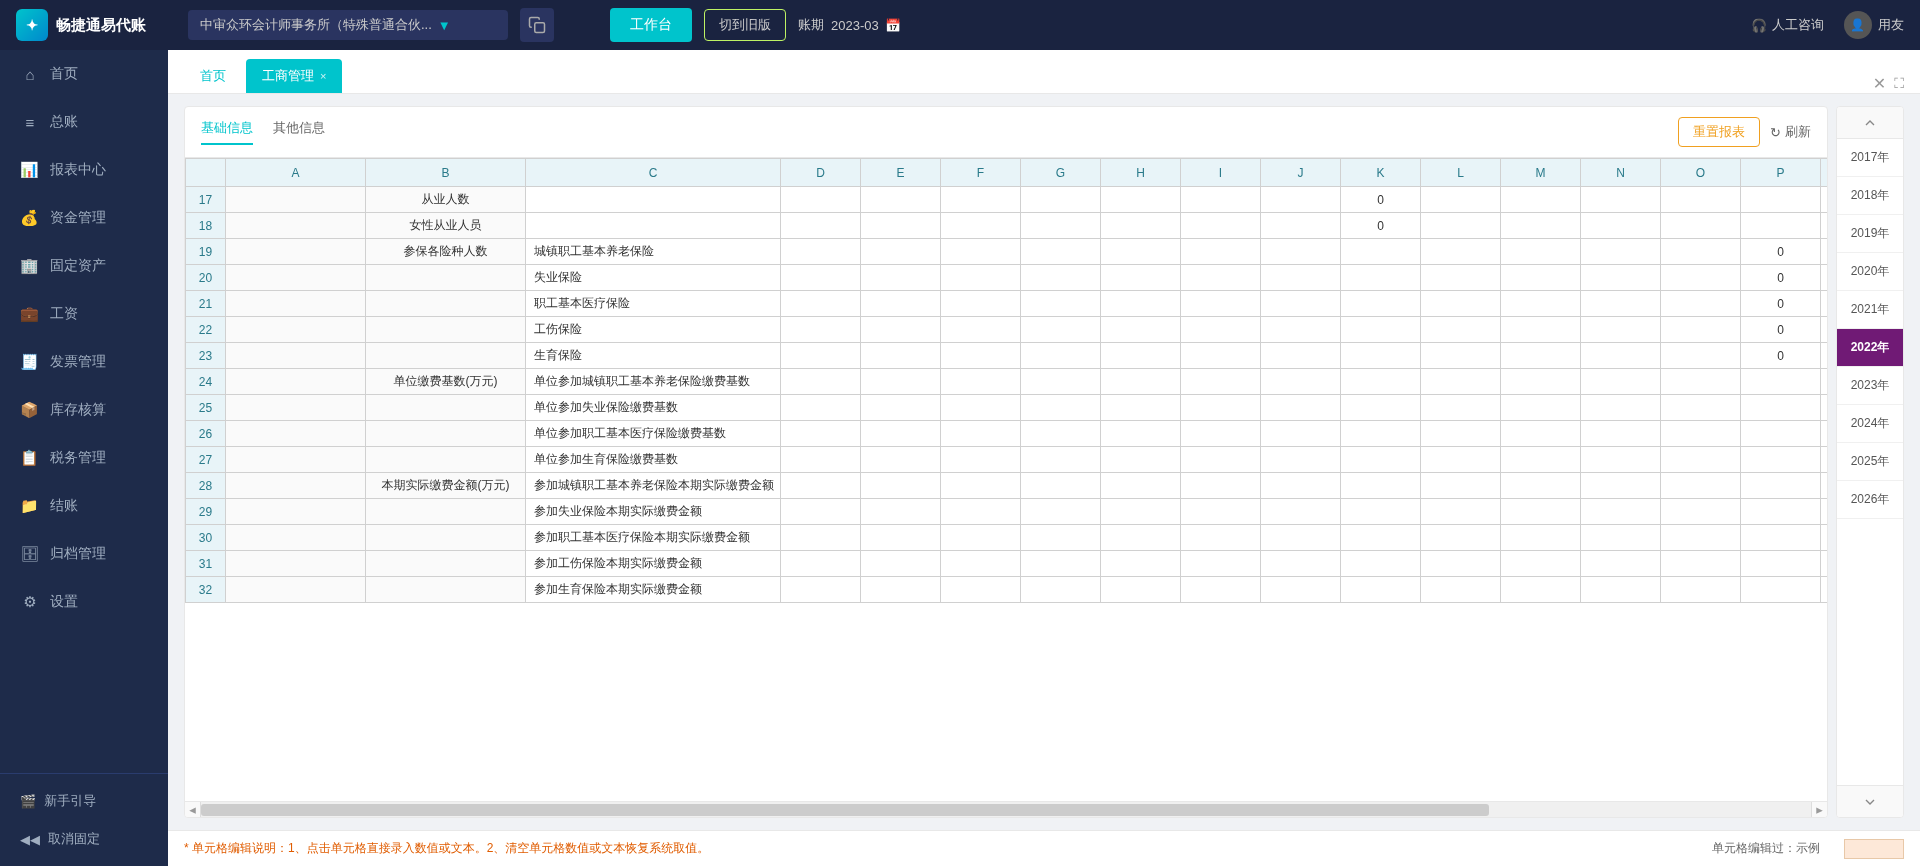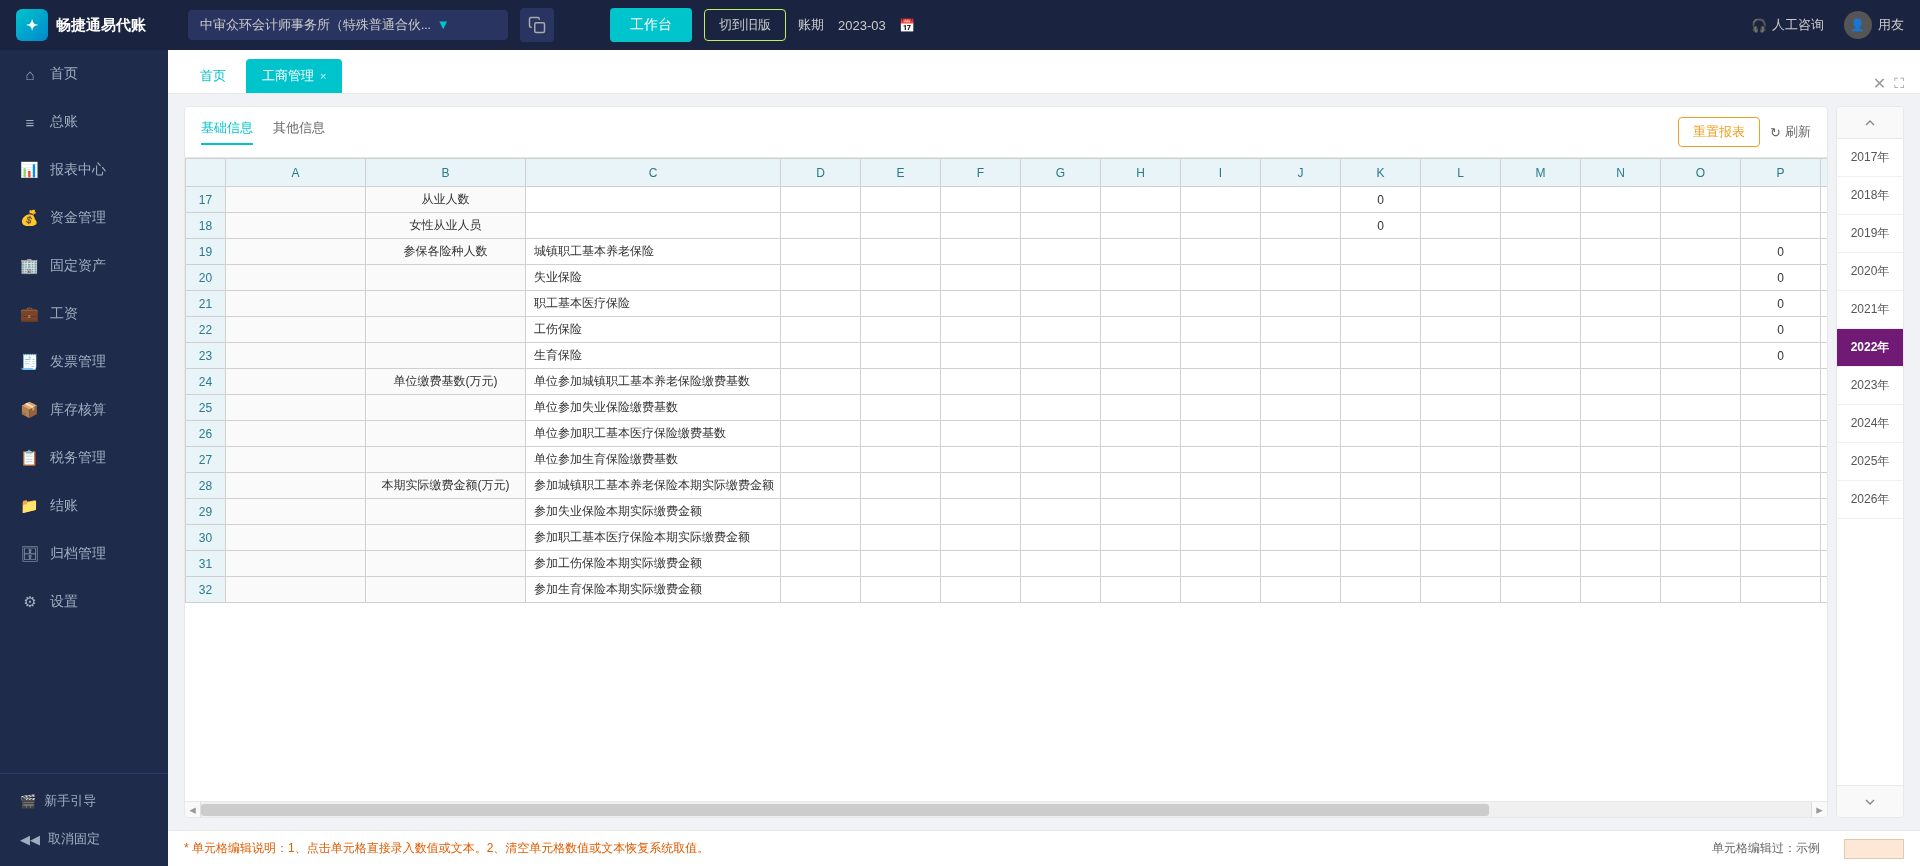--- a/index.html
+++ b/index.html
@@ -2,26 +2,26 @@
 <html><head>
   <meta charset="utf-8">
   <style>
     * { box-sizing: border-box; margin: 0; padding: 0; }
     body { font-family: 'Microsoft YaHei', Arial, sans-serif; font-size: 13px; background: #f0f2f5; color: #333; width: 1920px; height: 866px; overflow: hidden; display: flex; flex-direction: column; }
 
     
     .header { height: 50px; background: #1a2340; display: flex; align-items: center; padding: 0 16px; gap: 12px; flex-shrink: 0; }
     .logo { display: flex; align-items: center; gap: 8px; color: #fff; font-size: 15px; font-weight: bold; min-width: 160px; }
     .logo-icon { width: 32px; height: 32px; background: linear-gradient(135deg, #00c4cc, #0088cc); border-radius: 6px; display: flex; align-items: center; justify-content: center; color: white; font-size: 14px; }
-    .company-selector { display: flex; align-items: center; gap: 6px; background: #2a3460; border-radius: 4px; padding: 6px 12px; color: #ccc; font-size: 13px; cursor: pointer; flex: 1; max-width: 320px; font-family: Liberation Serif, serif; }
+    .company-selector { display: flex; align-items: center; gap: 6px; background: #2a3460; border-radius: 4px; padding: 6px 12px; color: #ccc; font-size: 13px; cursor: pointer; flex: 1; max-width: 320px; }
     .company-selector .arrow { color: #00c4cc; }
     .copy-btn { width: 34px; height: 34px; background: #2a3460; border-radius: 4px; display: flex; align-items: center; justify-content: center; cursor: pointer; }
     .workbench-btn { background: #00c4cc; color: white; border: none; border-radius: 4px; padding: 8px 20px; font-size: 14px; cursor: pointer; margin-left: 44px; }
     .switch-btn { background: transparent; border: 1px solid #bef264; color: #ccc; border-radius: 4px; padding: 6px 14px; font-size: 13px; cursor: pointer; }
-    .period-info { color: #ccc; font-size: 13px; display: flex; align-items: center; gap: 14px; }
+    .period-info { color: #ccc; font-size: 13px; display: flex; align-items: center; gap: 7px; }
     .header-right { margin-left: auto; display: flex; align-items: center; gap: 20px; color: #ccc; font-size: 13px; }
     .header-right .service { display: flex; align-items: center; gap: 4px; cursor: pointer; }
     .header-right .user { display: flex; align-items: center; gap: 6px; cursor: pointer; }
     .user-avatar { width: 28px; height: 28px; background: #555; border-radius: 50%; display: flex; align-items: center; justify-content: center; color: #ccc; font-size: 12px; }
 
     
     .main-layout { display: flex; flex: 1; overflow: hidden; }
 
     
     .sidebar { width: 168px; background: #1e2b4a; flex-shrink: 0; display: flex; flex-direction: column; overflow: hidden; }

